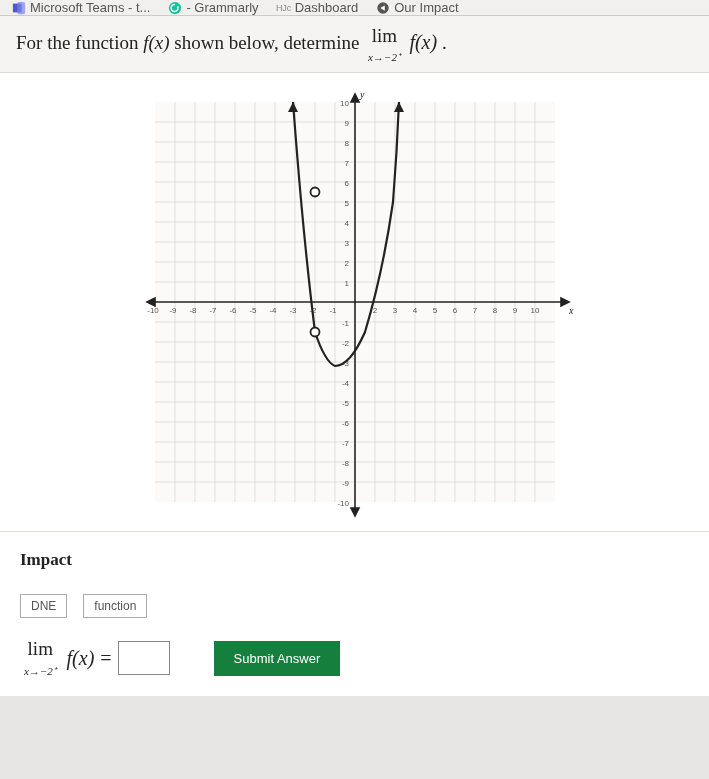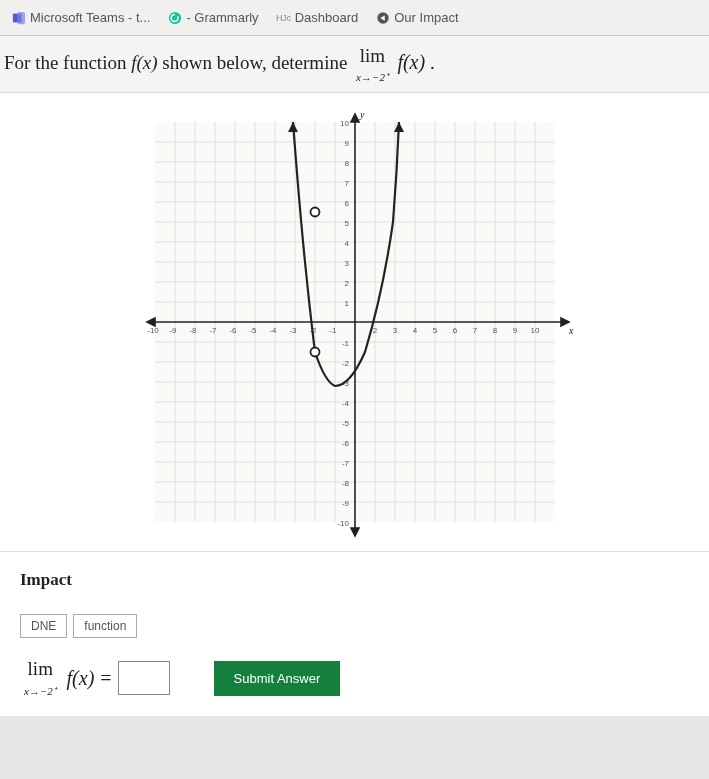--- a/index.html
+++ b/index.html
@@ -13,27 +13,27 @@
   .tabs {
     display: flex;
     align-items: center;
     gap: 18px;
     padding: 4px 12px;
     background: #f2f0ee;
     border-bottom: 1px solid #ccc;
     font-family: Arial, sans-serif;
     font-size: 13px;
     color: #555;
-    height: 36px;
+    height: 16px;
   }
   .tab { display: flex; align-items: center; gap: 4px; cursor: pointer; }
   .tab-icon { width: 14px; height: 14px; display: inline-flex; align-items: center; justify-content: center; }
   .question-area {
     background: #f6f4f2;
-    padding: 10px 12px 8px 4px;
+    padding: 10px 12px 8px 16px;
   }
   .question-text {
     font-size: 19px;
     color: #222;
     font-family: Georgia, serif;
     line-height: 1.5;
   }
   .math-i { font-style: italic; font-family: 'Times New Roman', serif; }
   .limit-block { display: inline-block; vertical-align: middle; text-align: center; line-height: 1; margin: 0 4px; }
   .limit-top { font-size: 19px; }
@@ -53,21 +53,21 @@
     background: #fff;
     padding: 18px 20px;
   }
   .answer-title {
     font-weight: bold;
     font-size: 17px;
     color: #222;
     margin-bottom: 24px;
     font-family: Georgia, serif;
   }
-  .helper-buttons { display: flex; gap: 6px; margin-bottom: 20px; }
+  .helper-buttons { display: flex; gap: 16px; margin-bottom: 20px; }
   .helper-btn {
     border: 1px solid #aaa;
     background: #fff;
     color: #555;
     font-size: 12px;
     padding: 4px 10px;
     font-family: Arial, sans-serif;
     cursor: pointer;
   }
   .answer-row {

